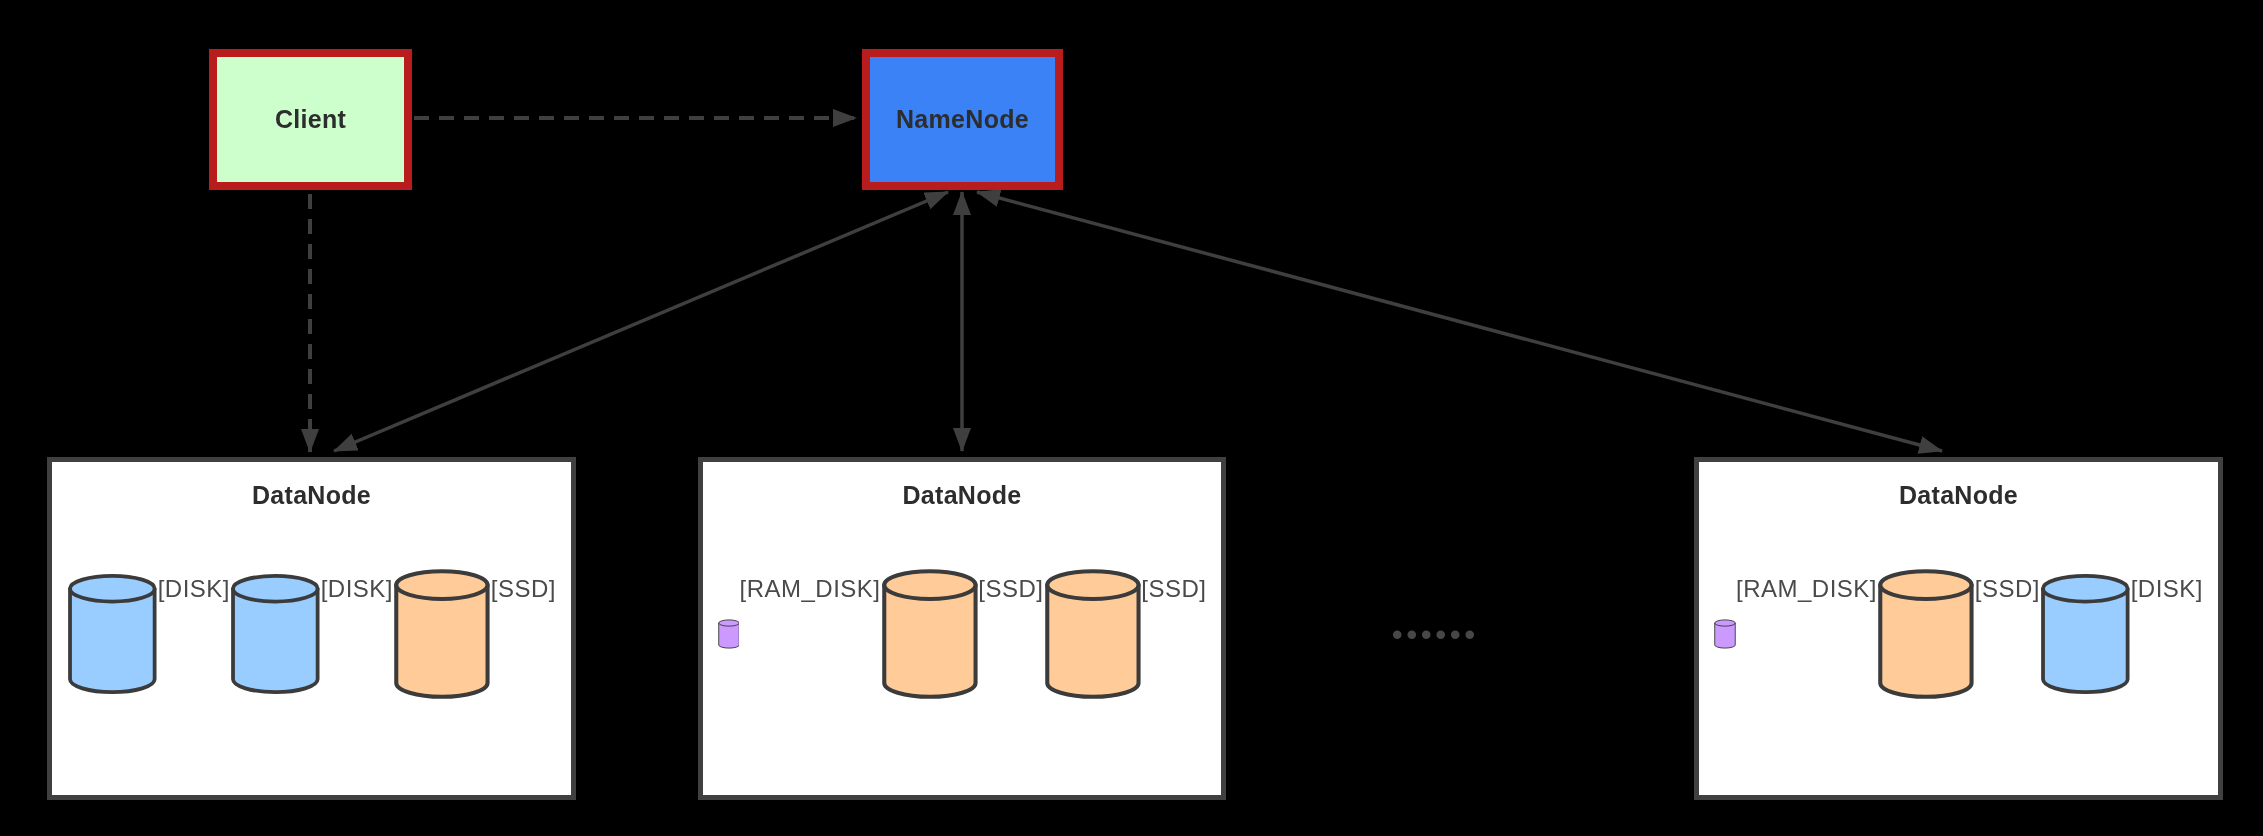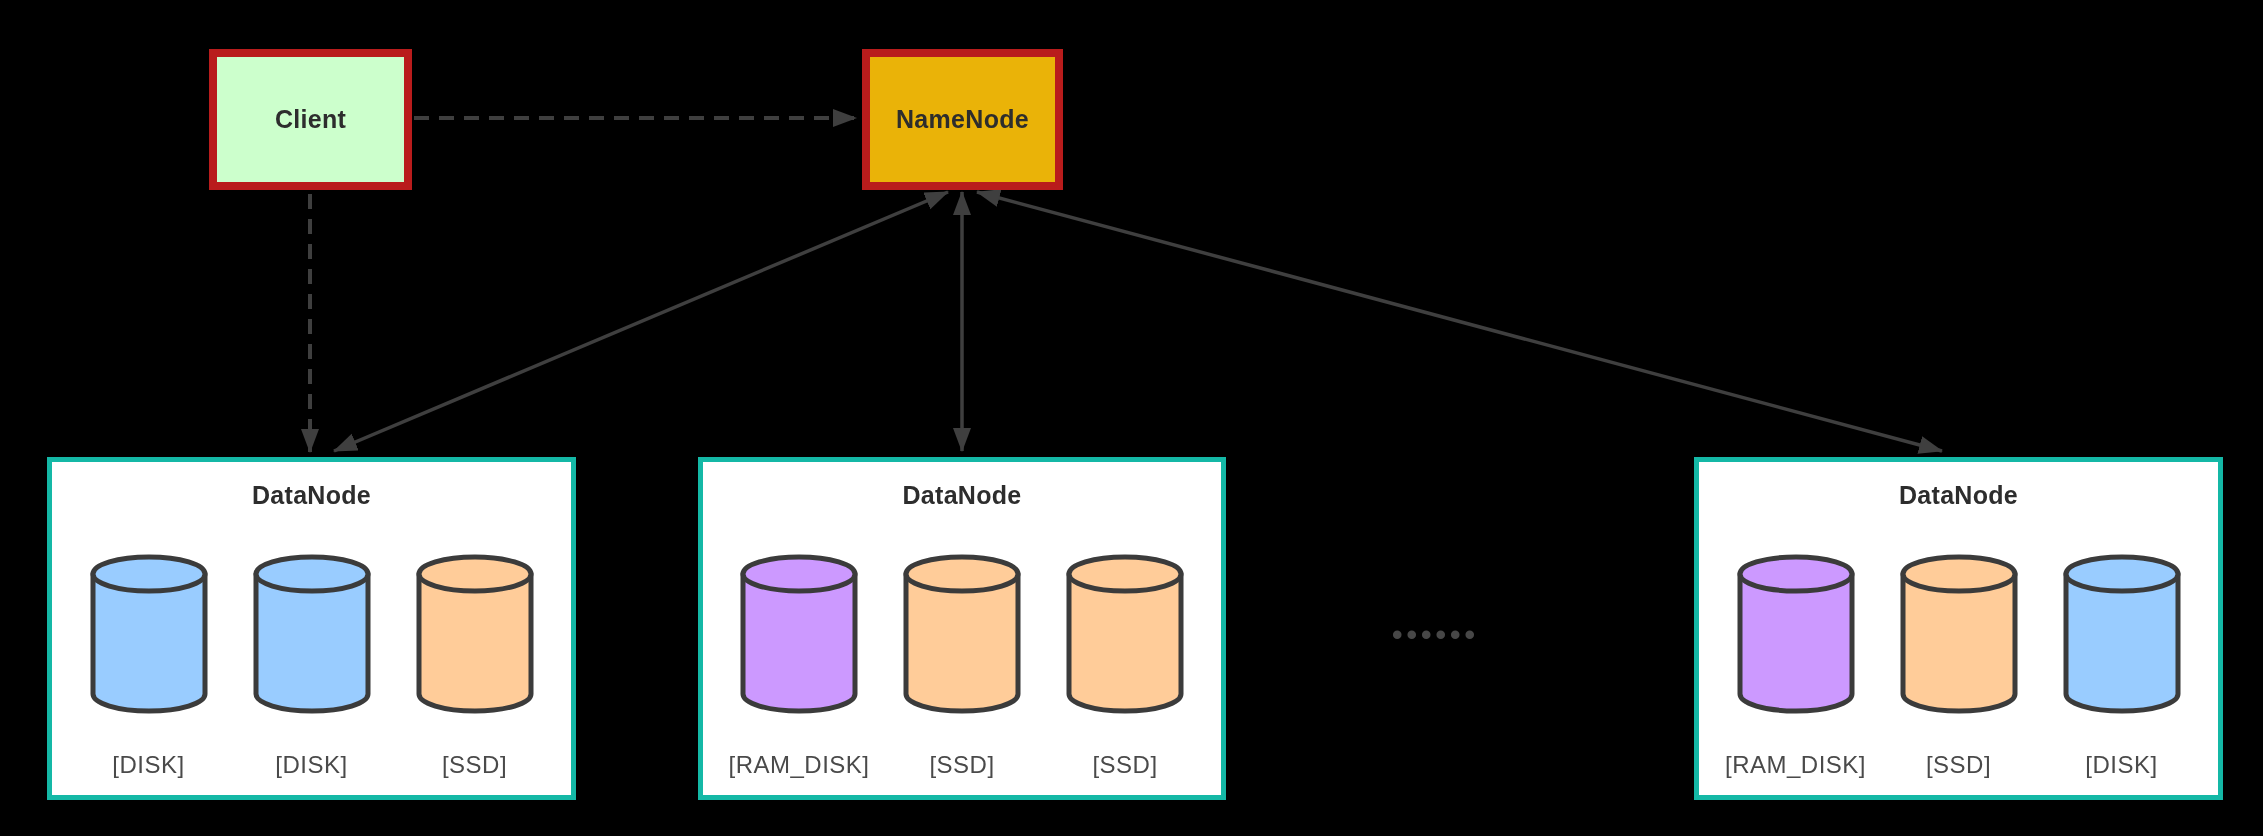--- a/index.html
+++ b/index.html
@@ -18,30 +18,30 @@
     border: 8px solid #b91c1c;
     display: flex;
     align-items: center;
     justify-content: center;
     font-size: 25px;
     font-weight: 600;
     color: #2d2d2d;
     letter-spacing: 0.3px;
   }
   .client   { left: 209px; top: 49px; width: 203px; height: 141px; background: #ccffcc; }
-  .namenode { left: 862px; top: 49px; width: 201px; height: 141px; background: #eab308; }
+  .namenode { left: 862px; top: 49px; width: 201px; height: 141px; background: #3b82f6; }
 
   
   .datanode {
     position: absolute;
     top: 457px;
     height: 343px;
     box-sizing: border-box;
     background: #ffffff;
-    border: 5px solid #14b8a6;
+    border: 5px solid #404040;
     display: flex;
     flex-direction: column;
     align-items: center;
   }
   .dn1 { left: 47px;   width: 529px; }
   .dn2 { left: 698px;  width: 528px; }
   .dn3 { left: 1694px; width: 529px; }
 
   .dn-title {
     margin-top: 19px;
@@ -51,23 +51,22 @@
     letter-spacing: 0.3px;
   }
   .disk-row {
     display: flex;
     justify-content: center;
     margin-top: 42px;
   }
   .disk-group {
     width: 163px;
     display: flex;
-    flex-direction: column;
-    align-items: center;
-    gap: 12px;
+    flex-direction: row;
+    align-items: flex-start;
   }
   .cyl { width: 120px; height: 164px; display: block; }
   .disk-label {
     margin-top: 23px;
     font-size: 24px;
     font-weight: 400;
     color: #4a4a4a;
     letter-spacing: 0.5px;
     white-space: nowrap;
   }

